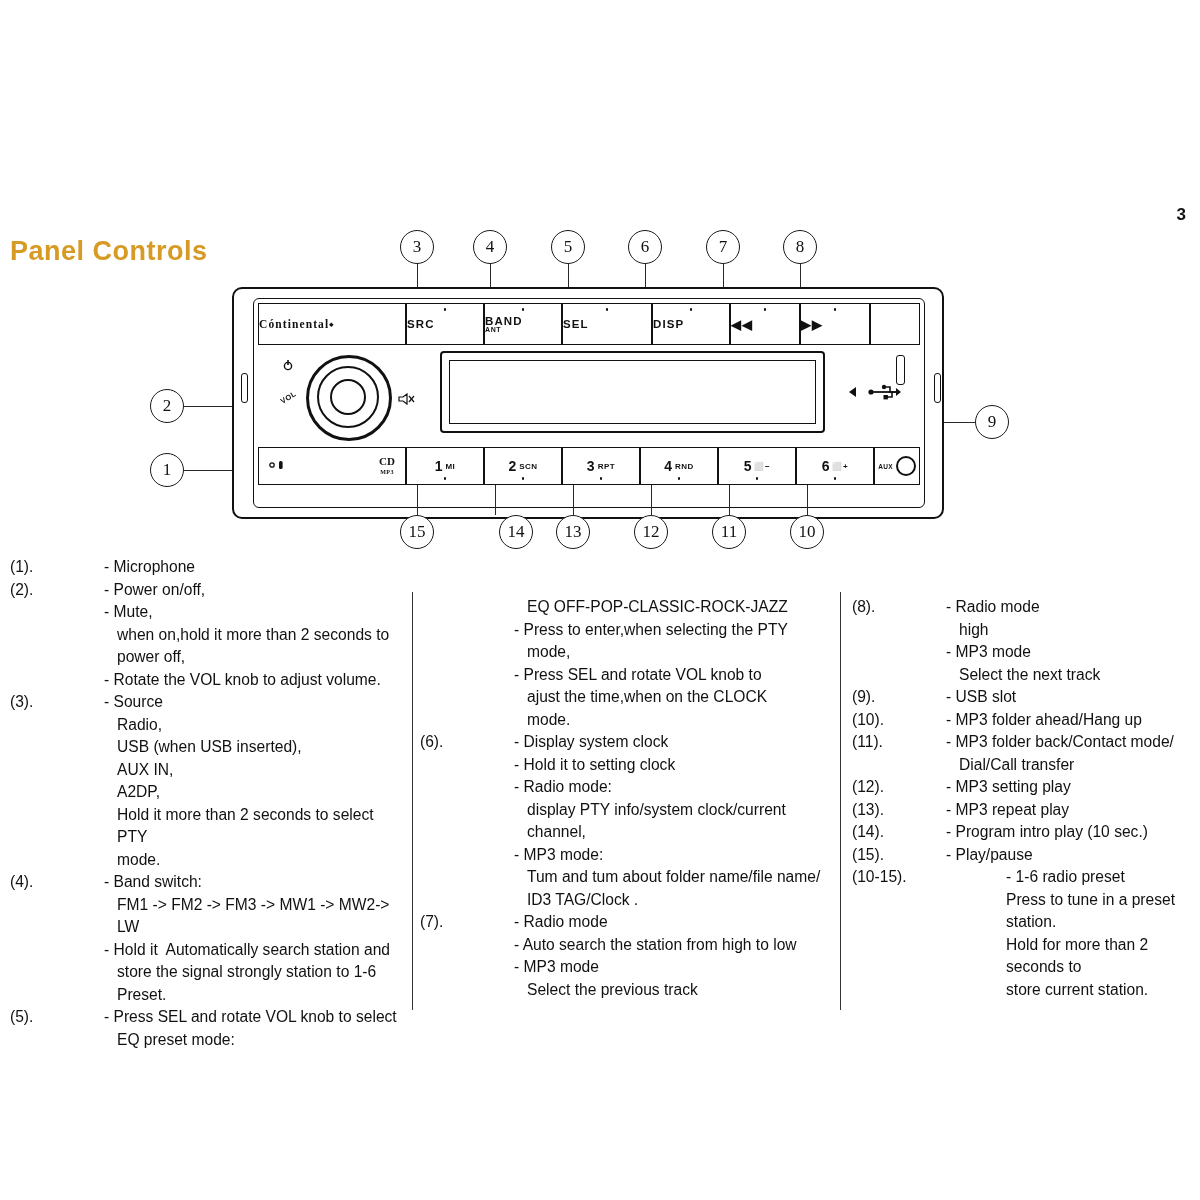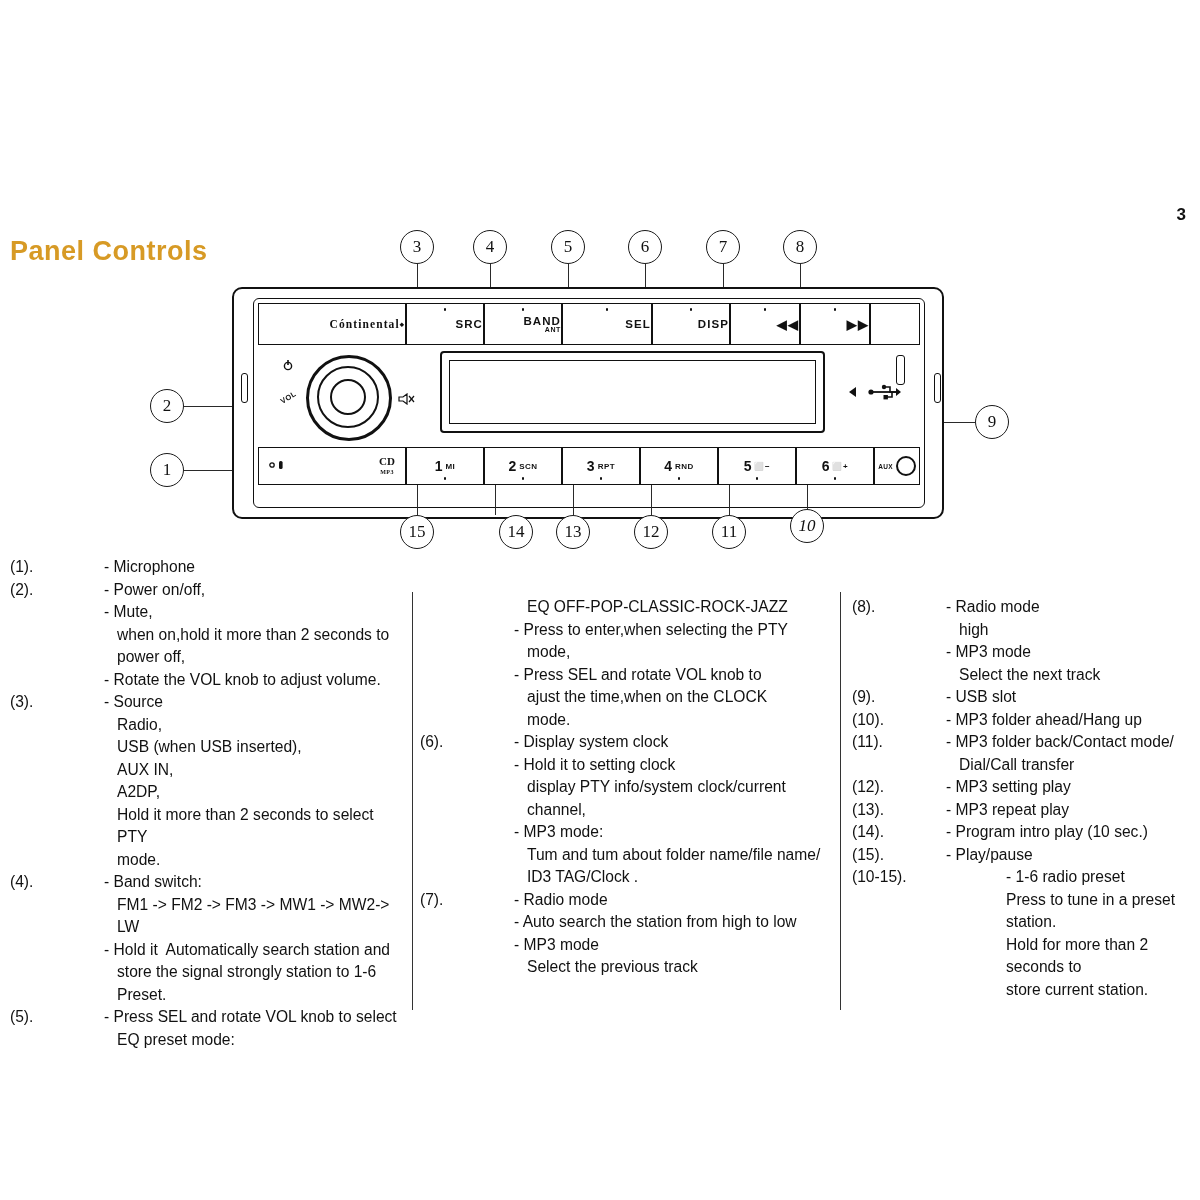--- a/index.html
+++ b/index.html
@@ -116,21 +116,21 @@
     border: 1.5px solid #111;
     box-sizing: border-box;
     display: flex;
     background: #fff;
   }
   #top-strip .key {
     border-right: 2.6px solid #111;
     box-sizing: border-box;
     position: relative;
     display: flex;
-    align-items: flex-end;
+    align-items: flex-start;
     justify-content: center;
     flex-direction: column;
     font-size: 11.5px;
     font-weight: bold;
     letter-spacing: 1.1px;
     color: #111;
   }
   #top-strip .key:last-child { border-right: none; }
   .key-sub {
     font-size: 7px;
@@ -398,21 +398,21 @@
     </div>
     <div class="key" style="width:78px;">
       <span class="keydot"></span>
       <span>SRC</span>
     </div>
     <div class="key" style="width:78px;">
       <span class="keydot"></span>
       <span>BAND</span>
       <span class="key-sub">ANT</span>
     </div>
-    <div class="key" style="width:90px;padding-left:26px;">
+    <div class="key" style="width:90px;">
       <span class="keydot"></span>
       <span>SEL</span>
     </div>
     <div class="key" style="width:78px;">
       <span class="keydot"></span>
       <span>DISP</span>
     </div>
     <div class="key" style="width:70px;">
       <span class="keydot"></span>
       <span class="arrowglyph">◀◀</span>
@@ -527,21 +527,21 @@
   <div class="lead-v" style="left:573px; top:260px; height:30px;"></div>
   <div class="callout" style="left:556px; top:290px;">13</div>
 
   <div class="lead-v" style="left:651px; top:260px; height:30px;"></div>
   <div class="callout" style="left:634px; top:290px;">12</div>
 
   <div class="lead-v" style="left:729px; top:260px; height:30px;"></div>
   <div class="callout" style="left:712px; top:290px;">11</div>
 
   <div class="lead-v" style="left:807px; top:260px; height:30px;"></div>
-  <div class="callout" style="left:790px; top:284px;font-style:italic;">10</div>
+  <div class="callout" style="left:790px; top:290px;">10</div>
 </div>
 
 <div id="legend">
   <div class="divider" id="div-1"></div>
   <div class="divider" id="div-2"></div>
 
   <div class="col" id="col-1">
       <div class="entry">
         <div class="idx">(1).</div>
         <div class="body">
@@ -598,20 +598,21 @@
           <span class="ln ">- Press SEL and rotate VOL knob to</span>
           <span class="ln ind">ajust the time,when on the CLOCK</span>
           <span class="ln ind">mode.</span>
         </div>
       </div>
       <div class="entry">
         <div class="idx">(6).</div>
         <div class="body">
           <span class="ln ">- Display system clock</span>
           <span class="ln ">- Hold it to setting clock</span>
+          <span class="ln ">- Radio mode:</span>
           <span class="ln ind">display PTY info/system clock/current</span>
           <span class="ln ind">channel,</span>
           <span class="ln ">- MP3 mode:</span>
           <span class="ln ind">Tum and tum about folder name/file name/</span>
           <span class="ln ind">ID3 TAG/Clock .</span>
         </div>
       </div>
       <div class="entry">
         <div class="idx">(7).</div>
         <div class="body">

